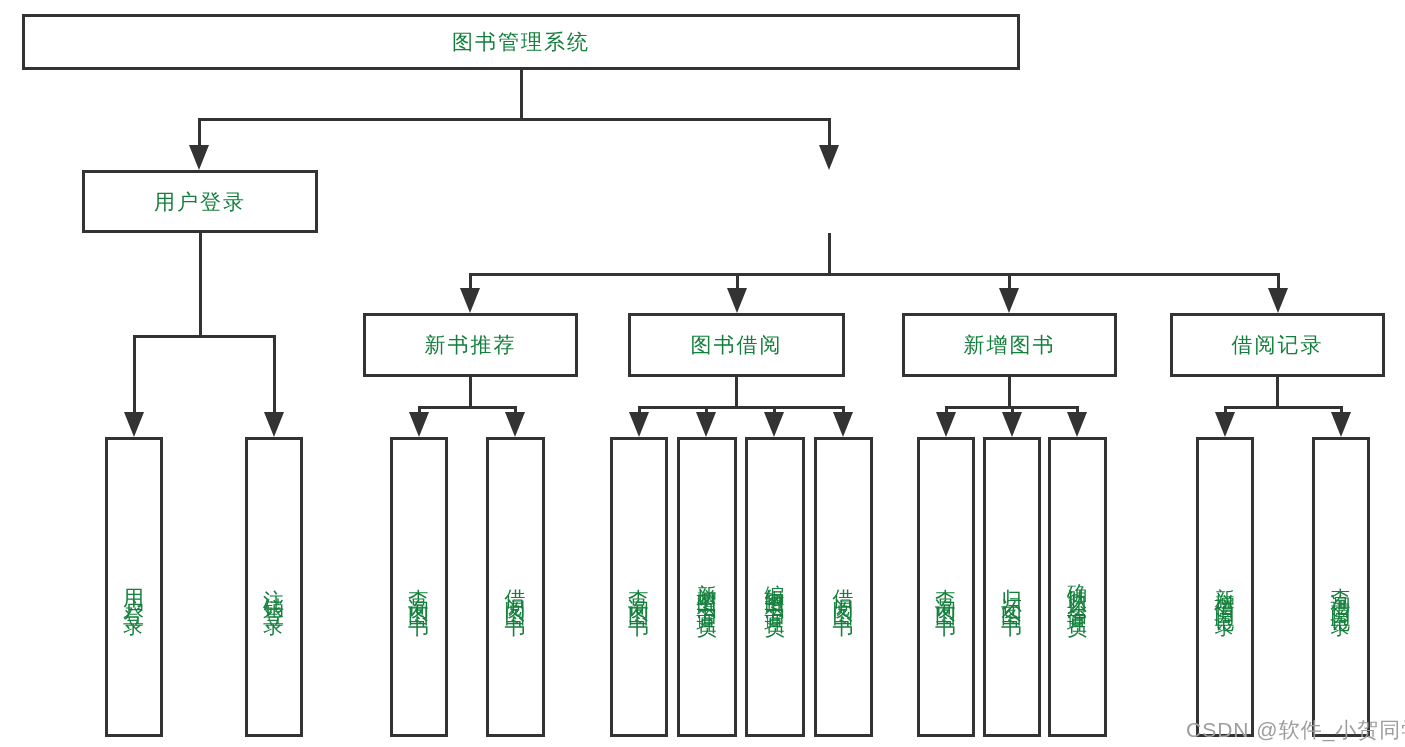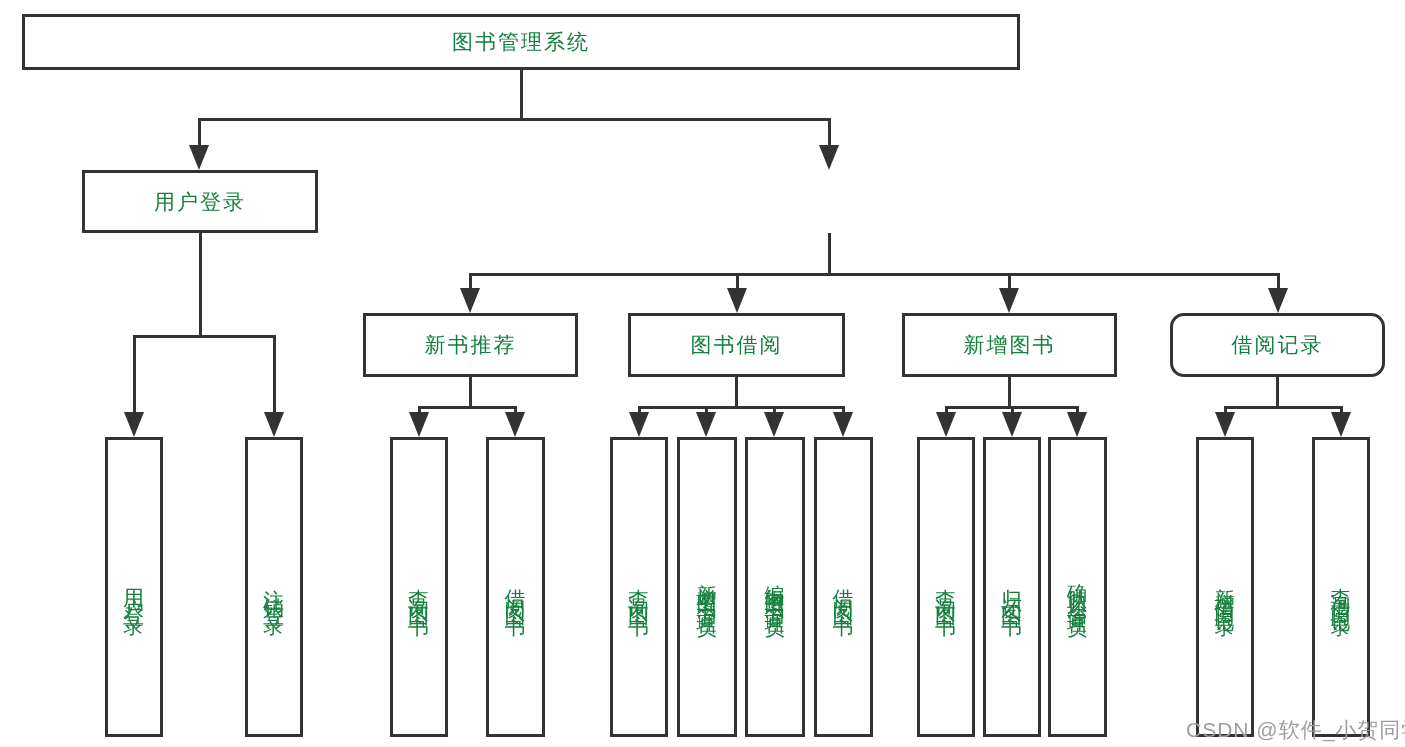--- a/index.html
+++ b/index.html
@@ -71,21 +71,21 @@
 
   <div class="box" style="left:82px; top:170px; width:236px; height:63px;">用户登录</div>
 
 
   <div class="box" style="left:363px; top:313px; width:215px; height:64px;">新书推荐</div>
 
   <div class="box" style="left:628px; top:313px; width:217px; height:64px;">图书借阅</div>
 
   <div class="box" style="left:902px; top:313px; width:215px; height:64px;">新增图书</div>
 
-  <div class="box" style="left:1170px; top:313px; width:215px; height:64px;border-radius:14px;">借阅记录</div>
+  <div class="box" style="left:1170px; top:313px; width:215px; height:64px;">借阅记录</div>
 
   <div class="box vbox" style="left:105px; top:437px; width:58px; height:300px;">用户登录</div>
 
   <div class="box vbox" style="left:245px; top:437px; width:58px; height:300px;">注销登录</div>
 
   <div class="box vbox" style="left:390px; top:437px; width:58px; height:300px;">查询图书</div>
 
   <div class="box vbox" style="left:486px; top:437px; width:59px; height:300px;">借阅图书</div>
 
   <div class="box vbox" style="left:610px; top:437px; width:58px; height:300px;">查询图书</div>

